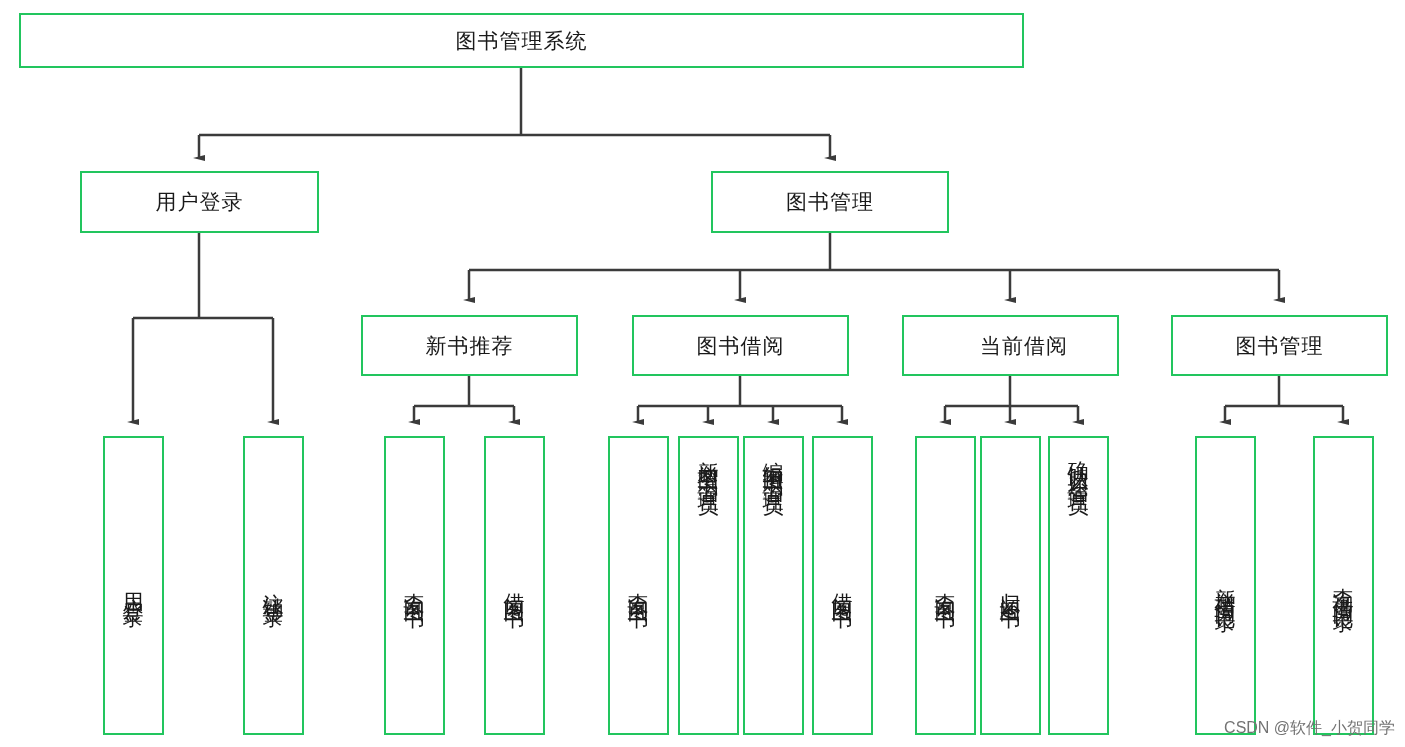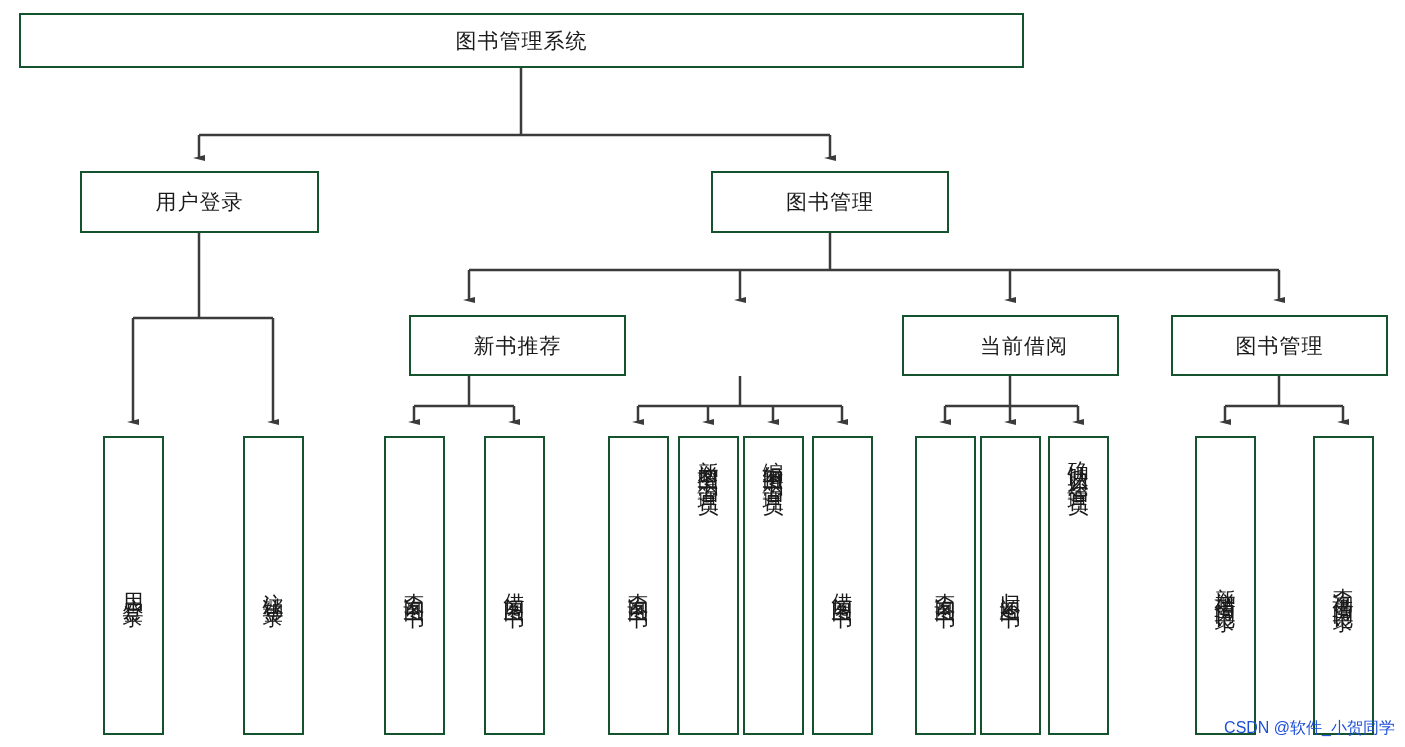--- a/index.html
+++ b/index.html
@@ -22,21 +22,21 @@
     left: 0;
     top: 0;
     width: 1405px;
     height: 747px;
     pointer-events: none;
   }
   .node {
     position: absolute;
     box-sizing: border-box;
     background: #ffffff;
-    border: 2px solid #14532d;
+    border: 2px solid #22c55e;
     display: flex;
     align-items: center;
     justify-content: center;
     color: #1a1a1a;
   }
   .node .label {
     font-size: 21px;
     letter-spacing: 1px;
     line-height: 1.1;
     white-space: nowrap;
@@ -56,21 +56,21 @@
   }
   .node.leaf.centered {
     align-items: center;
     padding-top: 0;
   }
   .watermark {
     position: absolute;
     right: 10px;
     bottom: 8px;
     font-size: 16px;
-    color: #1d4ed8;
+    color: #737373;
     white-space: nowrap;
     user-select: none;
   }
 </style>
 </head>
 <body>
 
 <div id="canvas">
 
   <svg class="edges" viewBox="0 0 1405 747">
@@ -127,22 +127,25 @@
     <span class="label">图书管理系统</span>
   </div>
 
   <div class="node" style="left:80px; top:171px; width:239px; height:62px;">
     <span class="label">用户登录</span>
   </div>
   <div class="node" style="left:711px; top:171px; width:238px; height:62px;align-items:center;">
     <span class="label">图书管理</span>
   </div>
 
-  <div class="node" style="left:361px; top:315px; width:217px; height:61px;margin-left:48px;">
+  <div class="node" style="left:361px; top:315px; width:217px; height:61px;">
     <span class="label">新书推荐</span>
+  </div>
+  <div class="node" style="left:632px; top:315px; width:217px; height:61px;">
+    <span class="label">图书借阅</span>
   </div>
   <div class="node" style="left:902px; top:315px; width:217px; height:61px;padding-left:27px;">
     <span class="label">当前借阅</span>
   </div>
   <div class="node" style="left:1171px; top:315px; width:217px; height:61px;">
     <span class="label">图书管理</span>
   </div>
 
   <div class="node leaf centered" style="left:103px; top:436px; width:61px; height:299px;">
     <span class="label">用户登录</span>

